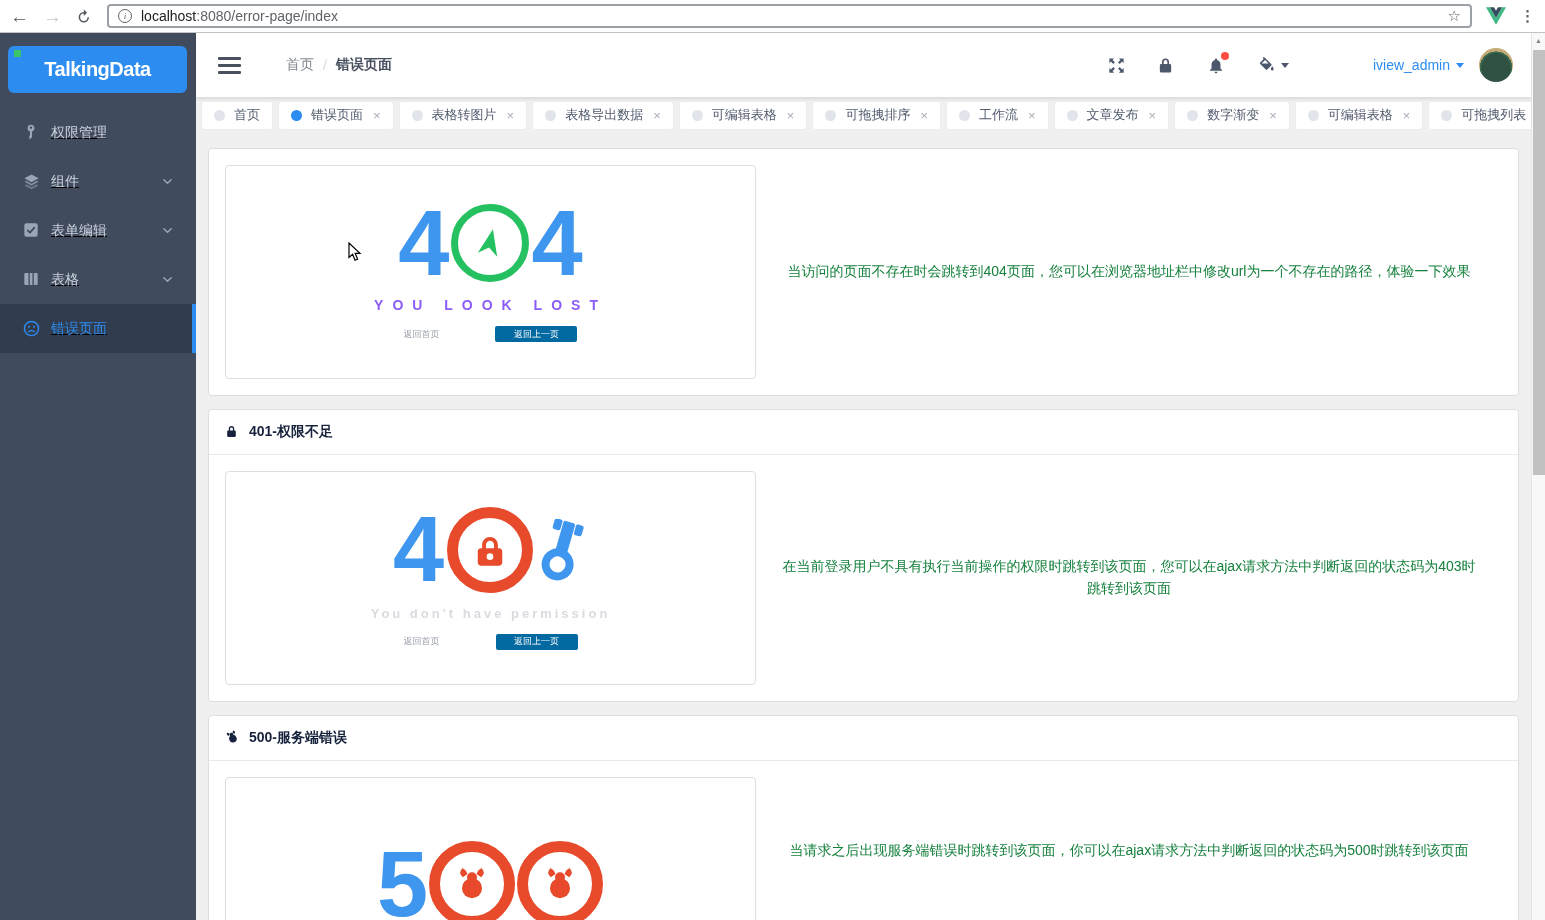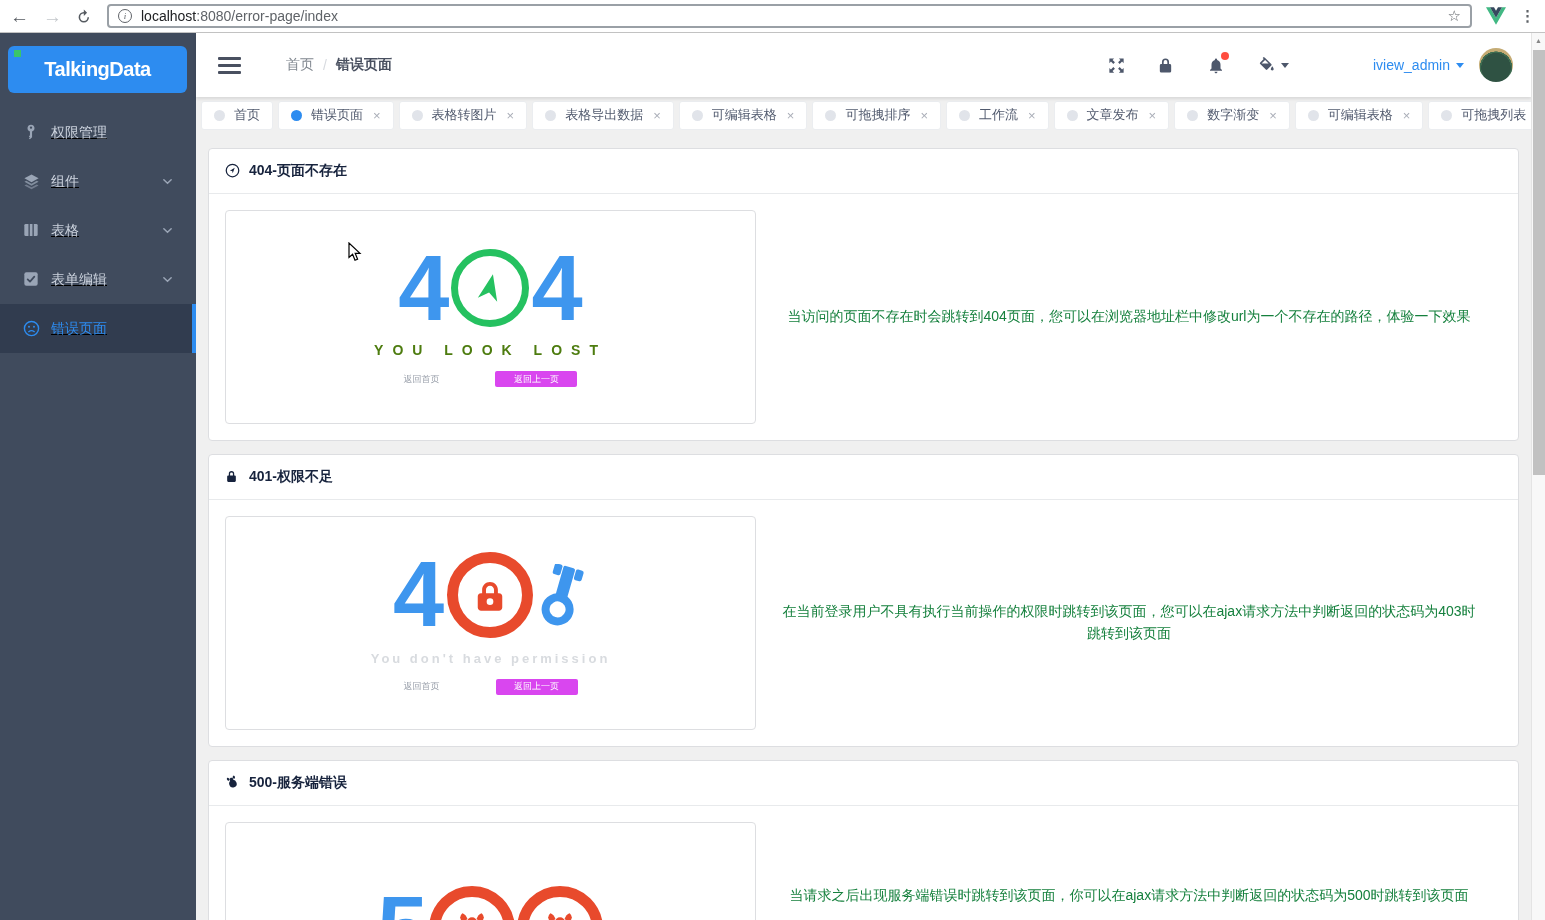--- a/index.html
+++ b/index.html
@@ -75,25 +75,25 @@
   .card-500 .desc p { margin-top:63px; }
 
   
   .art { display:flex; flex-direction:column; align-items:center; }
   .art-row { display:flex; align-items:center; }
   .digit { font-size:92px; font-weight:bold; color:#3e96ee; line-height:.9; }
   .nav-circle { width:78px; height:78px; border:7px solid #25c160; border-radius:50%; margin:0 2px; display:flex; align-items:center; justify-content:center; }
   .ring { width:86px; height:86px; border:11px solid #e84a2c; border-radius:50%; display:flex; align-items:center; justify-content:center; }
   .ring.lock-ring { margin:0 3px; }
   .ring.bug-ring { margin:0 1px; }
-  .caption-404 { margin-top:13px; font-size:14px; font-weight:bold; letter-spacing:9px; color:#4d7c0f; white-space:nowrap; }
+  .caption-404 { margin-top:13px; font-size:14px; font-weight:bold; letter-spacing:9px; color:#8b5cf6; white-space:nowrap; }
   .caption-401 { margin-top:13px; font-size:13px; font-weight:bold; letter-spacing:3px; color:#d8dbdf; white-space:nowrap; }
   .art-btns { margin-top:13px; display:flex; align-items:center; gap:56px; }
   .txt-btn { font-size:9px; color:#9aa0ab; cursor:pointer; }
-  .blue-btn { width:82px; height:16px; background:#d946ef; border-radius:2px; color:#fff; font-size:9px; display:flex; align-items:center; justify-content:center; cursor:pointer; }
+  .blue-btn { width:82px; height:16px; background:#0369a1; border-radius:2px; color:#fff; font-size:9px; display:flex; align-items:center; justify-content:center; cursor:pointer; }
 
   
   .scrollbar { position:absolute; right:0; top:33px; width:14px; height:887px; background:#f8f8f8; border-left:1px solid #e4e4e4; z-index:5; }
   .scroll-up { height:15px; display:flex; align-items:center; justify-content:center; color:#858585; font-size:7px; }
   .scroll-up::before { content:"▲"; }
   .thumb { position:absolute; top:17px; left:1px; width:12px; height:425px; background:#c1c1c1; }
 
   
   .cursor { position:absolute; left:348px; top:242px; z-index:60; pointer-events:none; }
 
@@ -156,41 +156,41 @@
         <span class="chev">
           <svg width="11" height="11" viewBox="0 0 12 12">
               <path d="M2 4 L6 8 L10 4" fill="none" stroke="currentColor" stroke-width="1.6" stroke-linecap="round"></path>
             </svg>
         </span>
       </div>
 
       <div class="mi">
         <span class="mic">
           <svg width="16" height="16" viewBox="0 0 24 24">
+              <rect x="2" y="2" width="20" height="20" rx="3" fill="currentColor"></rect>
+              <path d="M7 12.5 L10.5 16 L17 8.5" fill="none" stroke="#404b5d" stroke-width="2.6" stroke-linecap="round" stroke-linejoin="round"></path>
+            </svg>
+        </span>
+        <span>表单编辑</span>
+        <span class="chev">
+          <svg width="11" height="11" viewBox="0 0 12 12">
+              <path d="M2 4 L6 8 L10 4" fill="none" stroke="currentColor" stroke-width="1.6" stroke-linecap="round"></path>
+            </svg>
+        </span>
+      </div>
+
+      <div class="mi">
+        <span class="mic">
+          <svg width="16" height="16" viewBox="0 0 24 24">
               <rect x="2" y="3" width="20" height="18" rx="2" fill="currentColor"></rect>
               <rect x="8.2" y="3" width="2" height="18" fill="#404b5d"></rect>
               <rect x="14.2" y="3" width="2" height="18" fill="#404b5d"></rect>
             </svg>
         </span>
         <span>表格</span>
-        <span class="chev">
-          <svg width="11" height="11" viewBox="0 0 12 12">
-              <path d="M2 4 L6 8 L10 4" fill="none" stroke="currentColor" stroke-width="1.6" stroke-linecap="round"></path>
-            </svg>
-        </span>
-      </div>
-
-      <div class="mi">
-        <span class="mic">
-          <svg width="16" height="16" viewBox="0 0 24 24">
-              <rect x="2" y="2" width="20" height="20" rx="3" fill="currentColor"></rect>
-              <path d="M7 12.5 L10.5 16 L17 8.5" fill="none" stroke="#404b5d" stroke-width="2.6" stroke-linecap="round" stroke-linejoin="round"></path>
-            </svg>
-        </span>
-        <span>表单编辑</span>
         <span class="chev">
           <svg width="11" height="11" viewBox="0 0 12 12">
               <path d="M2 4 L6 8 L10 4" fill="none" stroke="currentColor" stroke-width="1.6" stroke-linecap="round"></path>
             </svg>
         </span>
       </div>
 
       <div class="mi active">
         <span class="mic">
           <svg width="17" height="17" viewBox="0 0 24 24">
@@ -310,29 +310,20 @@
       <div class="tab">
           <span class="dot"></span>
           <span>可拖拽列表</span>
           <span class="x"></span>
         </div>
     </div>
 
     <div class="content">
 
       <div class="card">
-        <div class="card-h">
-          <span class="hic">
-            <svg width="15" height="15" viewBox="0 0 24 24">
-                <circle cx="12" cy="12" r="10" fill="none" stroke="currentColor" stroke-width="2"></circle>
-                <path d="M12 6.5 15 15 12 12.8 9 15Z" fill="currentColor" transform="rotate(40 12 12)"></path>
-              </svg>
-          </span>
-          <span>404-页面不存在</span>
-        </div>
         <div class="card-b">
           <div class="imgbox">
             <div class="art">
               <div class="art-row">
                 <span class="digit">4</span>
                 <span class="nav-circle">
                   <svg width="36" height="36" viewBox="0 0 24 24">
                       <path d="M12 2.6 L18.6 20 L12 15 L5.4 20 Z" fill="#25c160" transform="rotate(12 12 12)"></path>
                     </svg>
                 </span>

